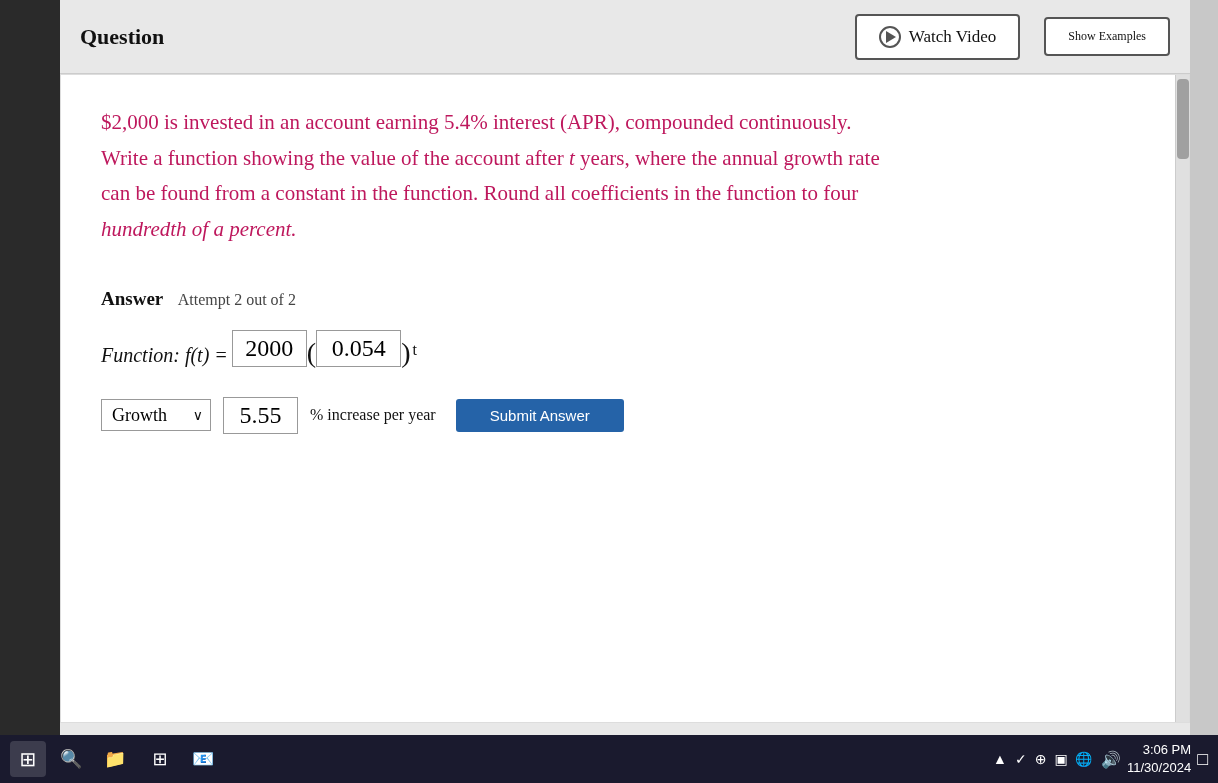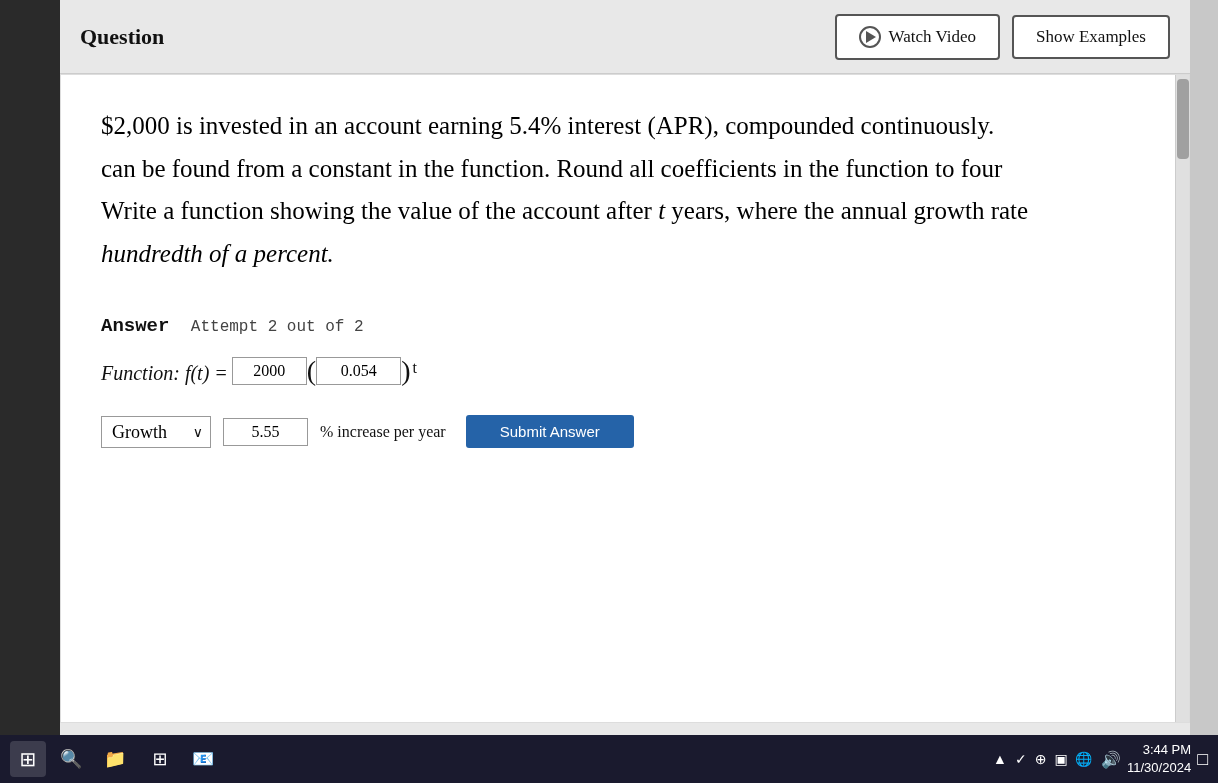--- a/index.html
+++ b/index.html
@@ -36,21 +36,21 @@
 
     .question-label {
       font-size: 22px;
       font-weight: bold;
       font-family: Georgia, serif;
       color: #111;
     }
 
     .header-buttons {
       display: flex;
-      gap: 12px;
+      gap: 24px;
       align-items: center;
     }
 
     .watch-video-btn {
       display: flex;
       align-items: center;
       gap: 8px;
       border: 2px solid #555;
       background: white;
       padding: 10px 22px;
@@ -77,54 +77,53 @@
       border-top: 6px solid transparent;
       border-bottom: 6px solid transparent;
       border-left: 10px solid #555;
       margin-left: 2px;
     }
 
     .show-examples-btn {
       border: 2px solid #555;
       background: white;
       padding: 10px 22px;
-      font-size: 17px;
+      font-size: 12px;
       font-family: Georgia, serif;
       cursor: pointer;
       border-radius: 4px;
       color: #111;
     }
 
     .content-area {
       background: white;
       margin: 0;
       padding: 30px 40px 20px 40px;
       flex: 1;
       border: 1px solid #ddd;
       position: relative;
     }
 
     .problem-text {
-      font-size: 25px;
+      font-size: 21px;
       line-height: 1.7;
-      color: #000000;
+      color: #be185d;
       margin-bottom: 30px;
     }
 
     .answer-section {
       margin-top: 20px;
       padding-top: 10px;
     }
 
     .answer-header {
       font-size: 19px;
       font-weight: bold;
       margin-bottom: 20px;
       color: #111;
-      font-family: Liberation Mono, monospace;
     }
 
     .attempt-label {
       font-weight: normal;
       font-size: 16px;
       margin-left: 10px;
       color: #444;
     }
 
     .function-row {
@@ -139,21 +138,21 @@
     .function-label {
       font-size: 20px;
       font-style: italic;
       margin-right: 4px;
     }
 
     .input-box {
       border: 1px solid #999;
       background: white;
       padding: 4px 8px;
-      font-size: 16px;
+      font-size: 24px;
       font-family: Georgia, serif;
       text-align: center;
       min-width: 70px;
     }
 
     .paren {
       font-size: 28px;
       line-height: 1;
     }
 
@@ -323,22 +322,22 @@
         </div>
         <span>Watch Video</span>
       </button>
       <button class="show-examples-btn">Show Examples</button>
     </div>
   </div>
 
   <div class="content-area">
     <div class="problem-text">
       <p>$2,000 is invested in an account earning 5.4% interest (APR), compounded continuously.</p>
+      <p>Write a function showing the value of the account after <em>t</em> years, where the annual growth rate</p>
       <p>can be found from a constant in the function. Round all coefficients in the function to four</p>
-      <p>Write a function showing the value of the account after <em>t</em> years, where the annual growth rate</p>
       <p><em>hundredth of a percent.</em></p>
     </div>
 
     <div class="answer-section">
       <div class="answer-header">
         <span>Answer</span>
         <span class="attempt-label">Attempt 2 out of 2</span>
       </div>
 
       <div class="function-row">
@@ -350,21 +349,21 @@
         <span class="superscript-t">t</span>
       </div>
 
       <div class="growth-row">
         <div class="dropdown-wrapper">
           <select class="dropdown-select">
             <option value="Growth">Growth</option>
             <option value="Decay">Decay</option>
           </select>
         </div>
-        <input class="input-box" type="text" value="5.55" style="width: 85px;">
+        <input class="input-box" type="text" value="5.55" style="width: 75px;">
         <span class="percent-label">% increase per year</span>
         <button class="submit-btn">Submit Answer</button>
       </div>
     </div>
 
     <div class="scrollbar">
       <div class="scrollbar-thumb"></div>
     </div>
   </div>
 
@@ -396,18 +395,18 @@
   <div class="taskbar-right">
     <div class="system-tray">
       <span style="color:white; font-size:14px;">▲</span>
       <span style="color:white; font-size:14px;">✓</span>
       <span style="color:white; font-size:14px;">⊕</span>
       <span style="color:white; font-size:14px;">▣</span>
       <span style="color:white; font-size:14px;">🌐</span>
       <span style="color:white; font-size:16px;">🔊</span>
     </div>
     <div class="clock">
-      <div>3:44 PM</div>
+      <div>3:06 PM</div>
       <div>11/30/2024</div>
     </div>
     <div style="color:white; font-size:18px; cursor:pointer;">□</div>
   </div>
 </div>
 
 </body></html>

